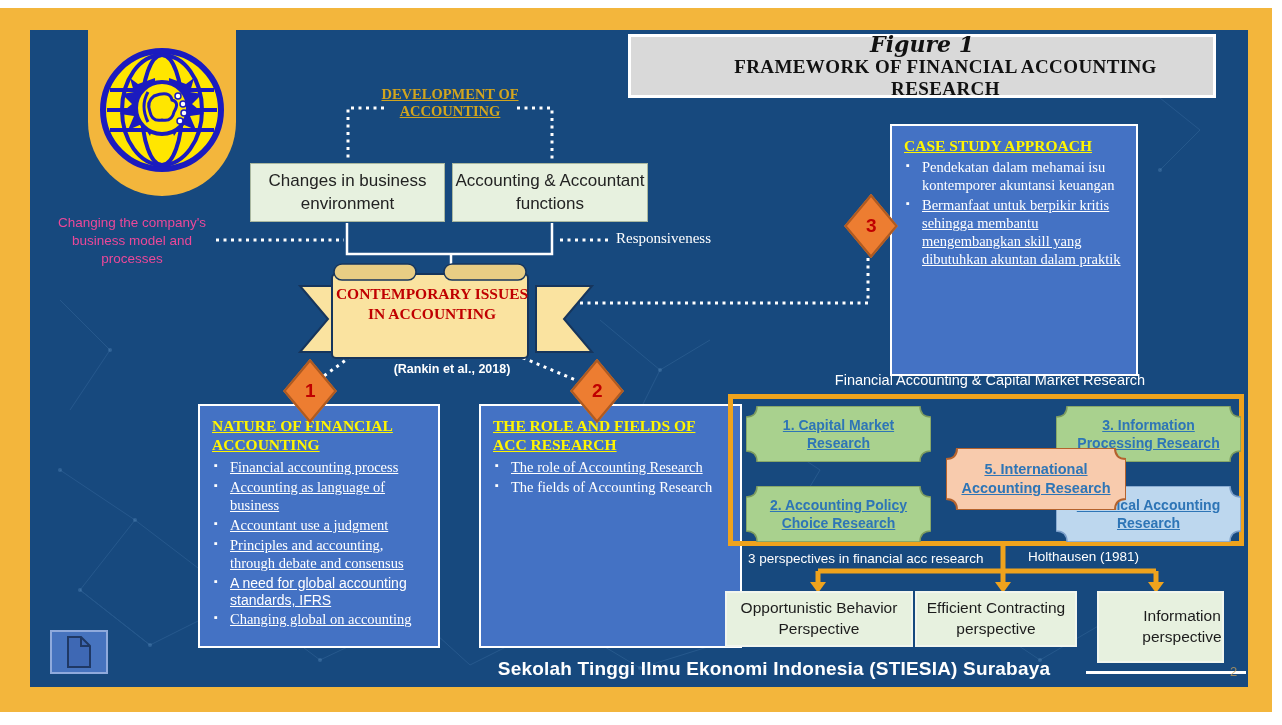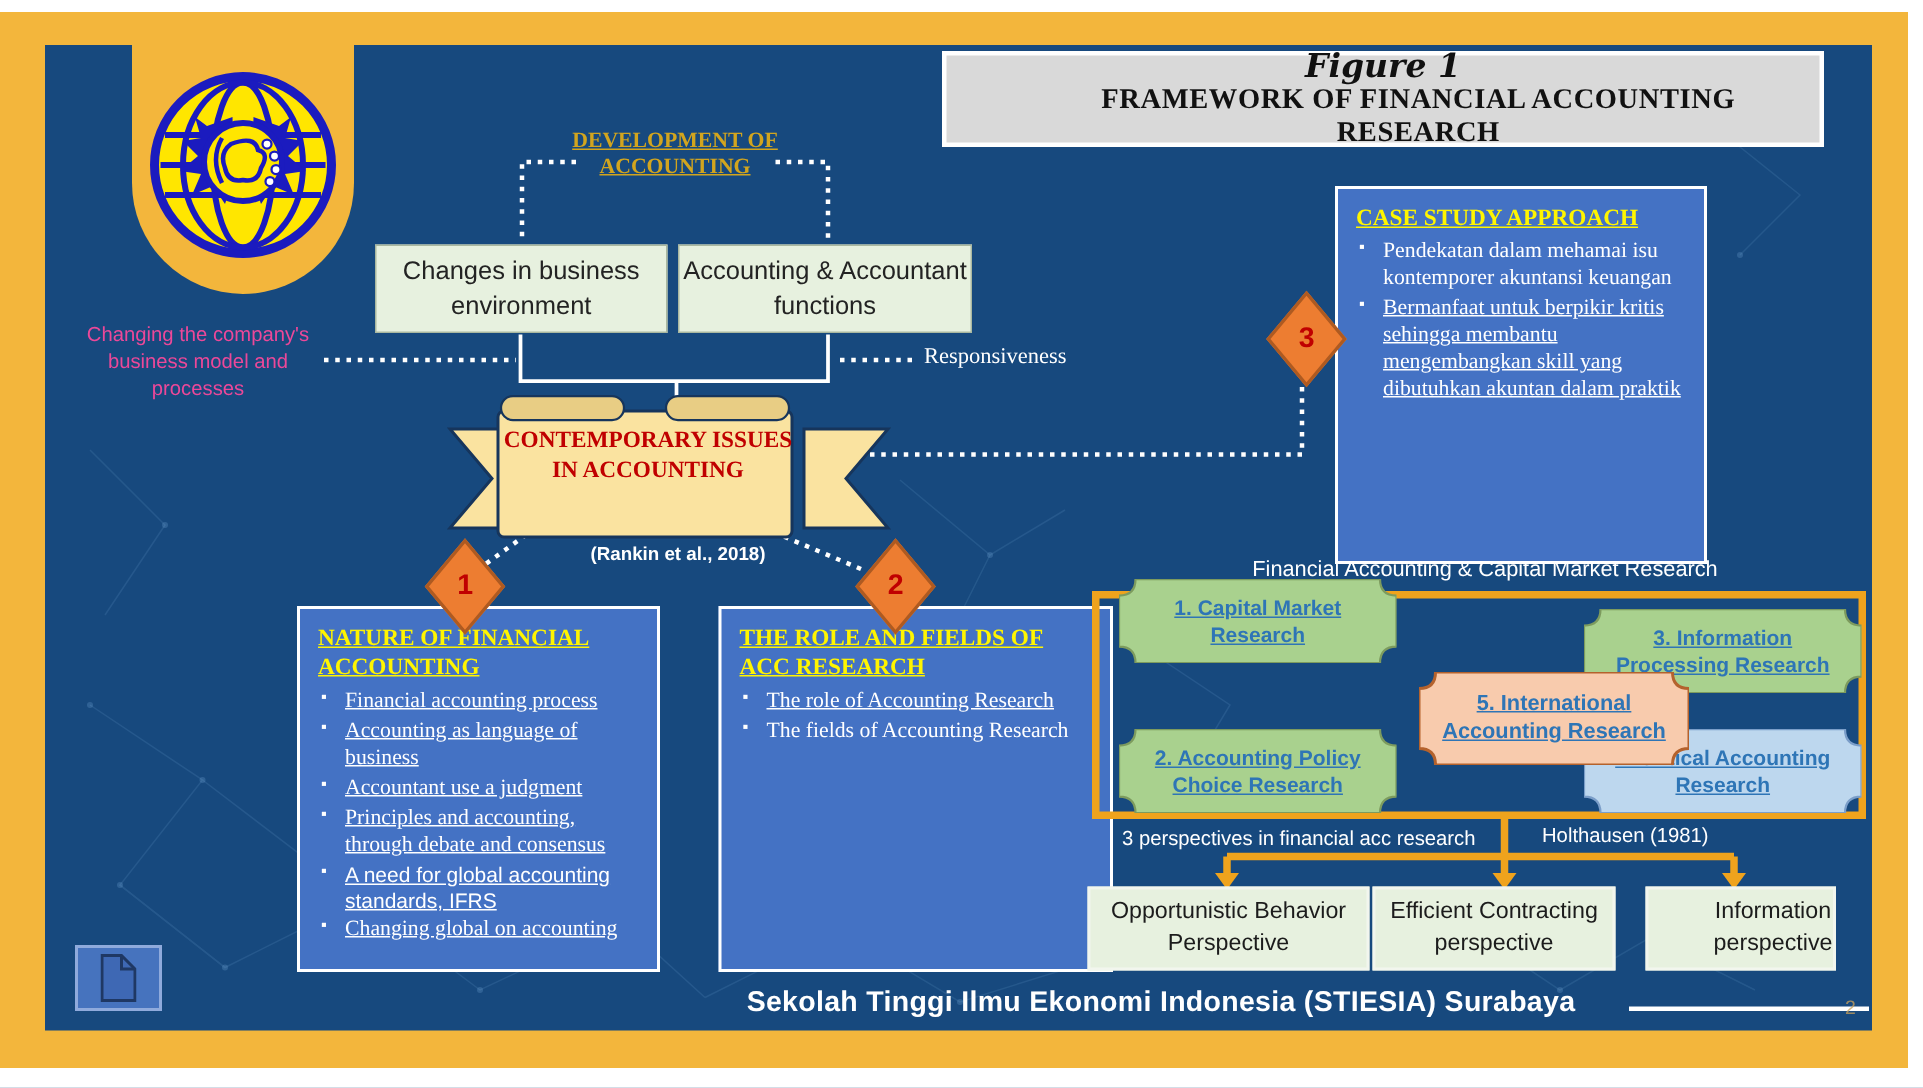--- a/index.html
+++ b/index.html
@@ -72,37 +72,37 @@
   .bullet.sans{font-family:"Liberation Sans",sans-serif;font-size:14px;}
 
   
   #map-caption{left:740px;top:372px;width:500px;text-align:center;color:#ffffff;font-size:14.5px;}
   #map-frame{left:728px;top:394px;width:516px;height:152px;border:5px solid #EFA31D;
              box-sizing:border-box;z-index:2;}
   .plaque{display:flex;align-items:center;justify-content:center;text-align:center;z-index:3;}
   .plaque svg{position:absolute;left:0;top:0;}
   .plaque .plabel{position:relative;color:#2E75B6;font-weight:bold;font-size:14px;line-height:1.3;
                   text-decoration:underline;z-index:1;padding:0 8px;}
-  #plaque-1{left:746px;top:386px;width:185px;height:56px;}
+  #plaque-1{left:746px;top:406px;width:185px;height:56px;}
   #plaque-3{left:1056px;top:406px;width:185px;height:56px;}
   #plaque-2{left:746px;top:486px;width:185px;height:56px;}
   #plaque-4{left:1056px;top:486px;width:185px;height:56px;}
   #plaque-5{left:906px;top:448px;width:180px;height:62px;z-index:4;margin-left:40px;}
   #plaque-5 .plabel{font-size:14.5px;}
 
   #map-left-note{left:748px;top:551px;width:245px;color:#ffffff;font-size:13.5px;}
   #map-right-note{left:1028px;top:549px;width:130px;color:#ffffff;font-size:13.5px;}
 
   
   .pbox{background:#E7F1DF;border:2px solid #f2f6ee;box-sizing:border-box;color:#1c1c1c;
         display:flex;align-items:center;justify-content:center;text-align:center;
         font-size:15.5px;line-height:1.35;z-index:2;}
   #pbox-0{left:725px;top:591px;width:188px;height:56px;}
   #pbox-1{left:915px;top:591px;width:162px;height:56px;}
-  #pbox-2{left:1097px;top:591px;width:127px;height:56px;padding-left:43px;}
+  #pbox-2{left:1097px;top:591px;width:127px;height:72px;padding-left:43px;}
 
   
   #doc-icon{left:50px;top:630px;width:58px;height:44px;background:#4673BE;
             border:2px solid #8FAADC;box-sizing:border-box;display:flex;align-items:center;
             justify-content:center;z-index:2;cursor:pointer;}
 
   
   #footer-title{left:454px;top:658px;width:640px;text-align:center;color:#ffffff;
                 font-weight:bold;font-size:19px;letter-spacing:.2px;z-index:2;}
   #footer-line{left:1086px;top:671px;width:160px;height:3px;background:#ffffff;z-index:2;}

